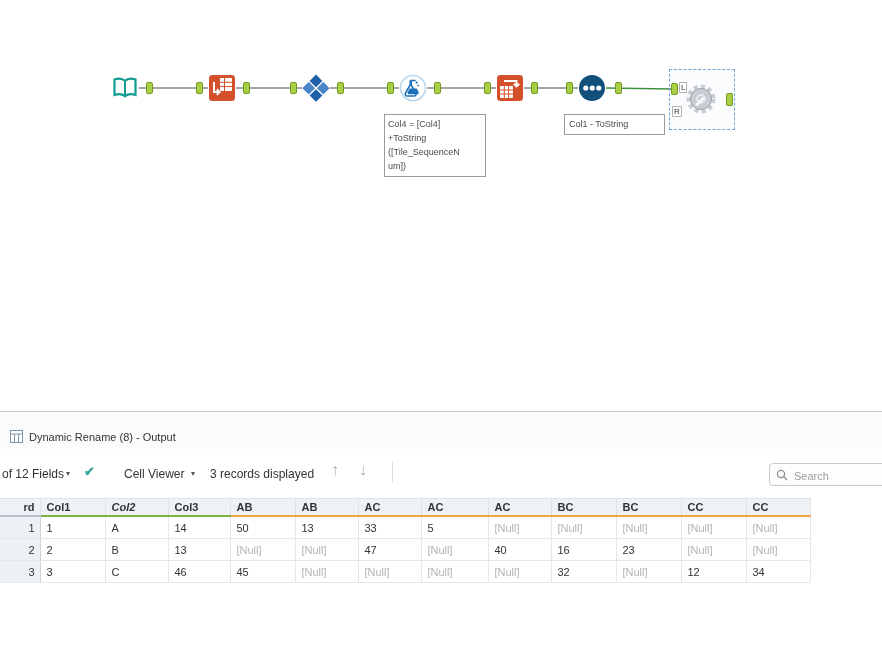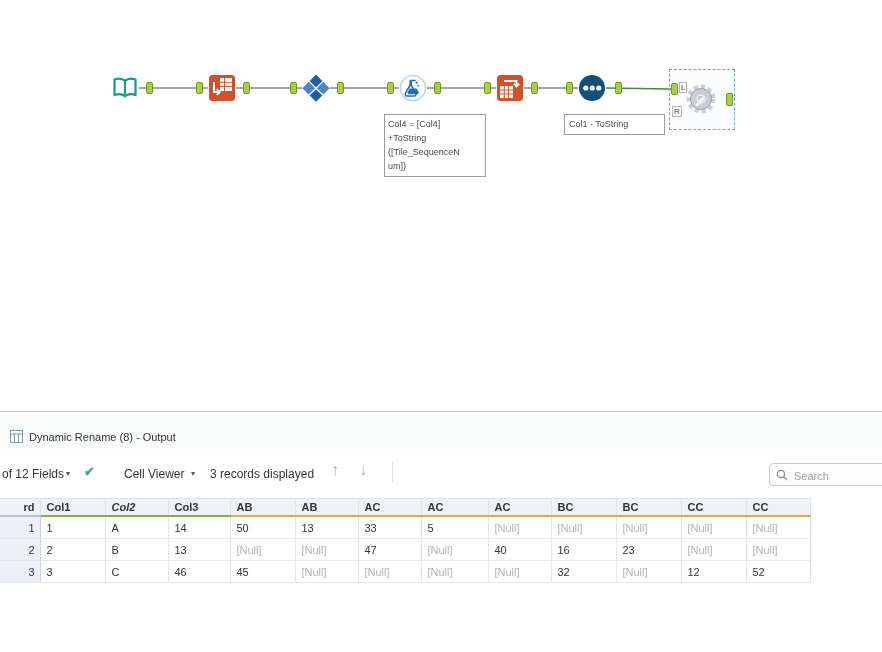--- a/index.html
+++ b/index.html
@@ -255,19 +255,19 @@
               <td>C</td>
               <td>46</td>
               <td>45</td>
               <td class="null">[Null]</td>
               <td class="null">[Null]</td>
               <td class="null">[Null]</td>
               <td class="null">[Null]</td>
               <td>32</td>
               <td class="null">[Null]</td>
               <td>12</td>
-              <td>52</td>
+              <td>34</td>
             </tr>
           </tbody>
         </table>
     </div>
   </div>
 </div>
 
 </body></html>

